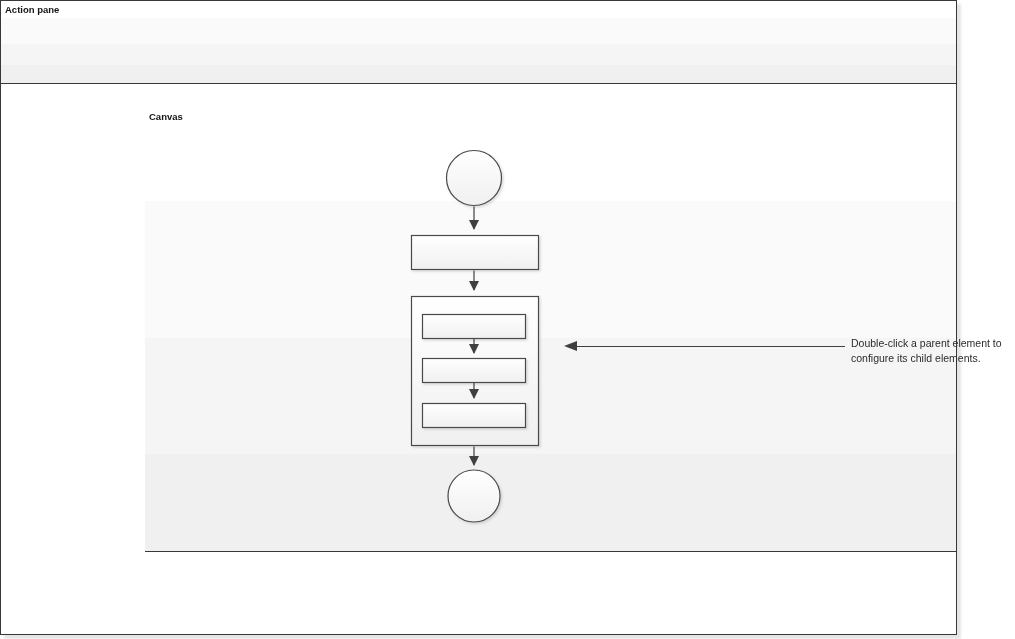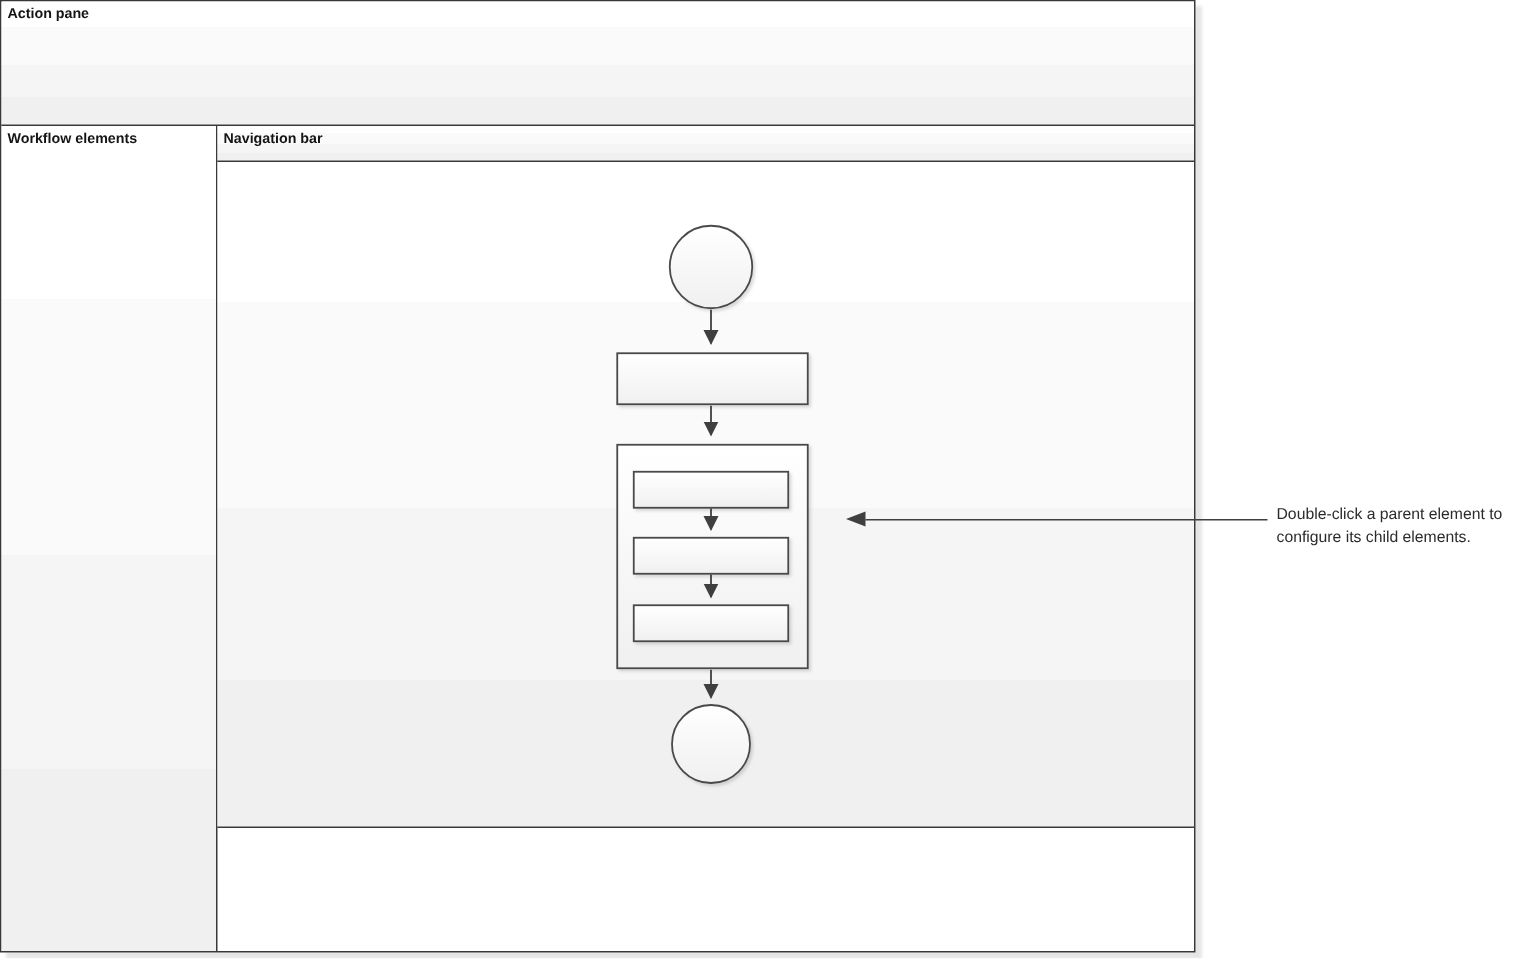--- a/index.html
+++ b/index.html
@@ -1,21 +1,21 @@
 <!DOCTYPE html>
 <html><head>
 <meta charset="utf-8">
 <style>
   html,body{margin:0;padding:0;background:#ffffff;}
   .stage{
     position:relative;width:1015px;height:639px;background:#ffffff;
     font-family:"Liberation Sans",sans-serif;overflow:hidden;
   }
   .editor{
-    position:absolute;left:0;top:0;width:797px;height:635px;
+    position:absolute;left:0;top:0;width:957px;height:635px;
     box-sizing:border-box;border:1px solid #383838;background:#ffffff;
     box-shadow:4px 4px 2px rgba(0,0,0,0.10);
   }
   .pane{
     position:absolute;box-sizing:border-box;
     background:linear-gradient(to bottom,
       #ffffff 0%,#ffffff 21%,
       #fafafa 21%,#fafafa 52%,
       #f5f5f5 52%,#f5f5f5 78%,
       #f0f0f0 78%,#f0f0f0 100%);
@@ -48,29 +48,24 @@
 <body>
 
 <div class="stage">
 
   <div class="editor">
 
     <div class="pane action-pane">
       <div class="pane-label">Action pane</div>
     </div>
 
-    <div class="pane workflow-pane">
-      <div class="pane-label">Workflow elements</div>
-    </div>
 
-    <div class="pane nav-bar">
-      <div class="pane-label">Navigation bar</div>
-    </div>
 
     <div class="pane canvas-pane">
+      <div class="pane-label">Canvas</div>
 
       <svg class="canvas-svg" width="659" height="443" viewBox="0 0 659 443">
         <defs>
           <linearGradient id="sg" x1="0" y1="0" x2="0" y2="1">
             <stop offset="0" stop-color="#ffffff"></stop>
             <stop offset="1" stop-color="#f0f0f0"></stop>
           </linearGradient>
           <filter id="ds" x="-30%" y="-30%" width="170%" height="170%">
             <feDropShadow dx="1.5" dy="1.5" stdDeviation="1" flood-color="#000000" flood-opacity="0.14"></feDropShadow>
           </filter>

